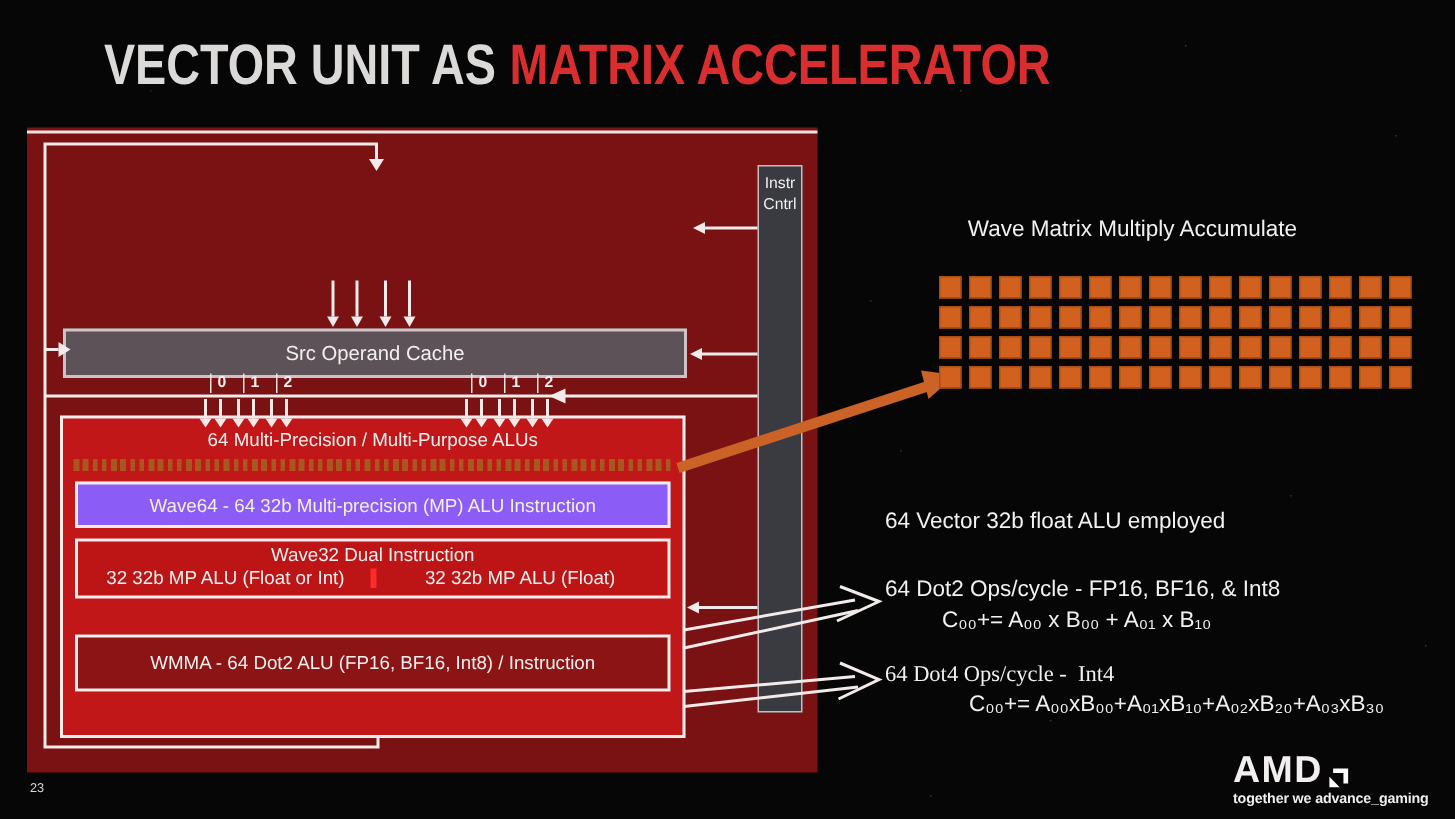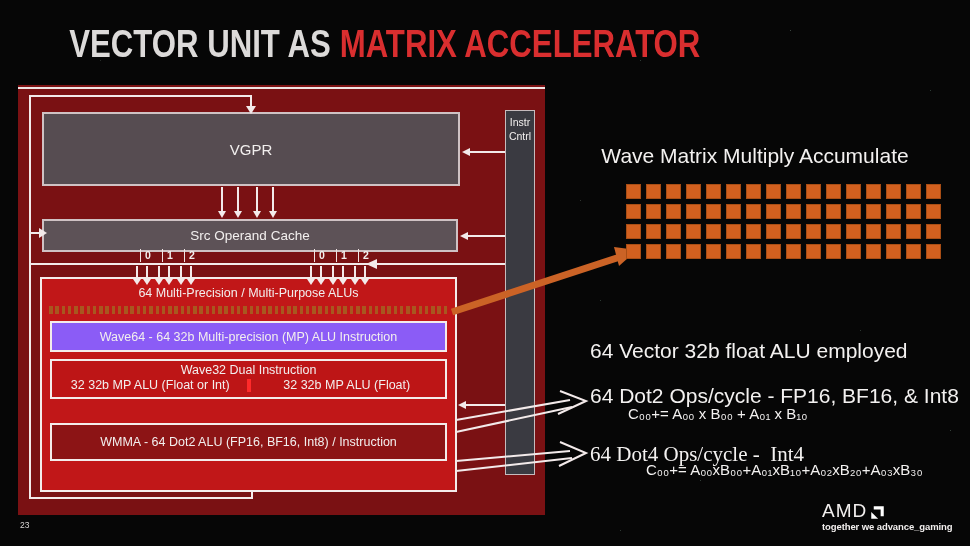--- a/index.html
+++ b/index.html
@@ -35,55 +35,52 @@
   .r1{top:42px;height:31px;background:#8b5cf6;}
   .r2{top:80px;height:40px;background:#bd1516;flex-direction:column;justify-content:flex-start;padding-top:2px;}
   .r3{top:123px;height:38px;background:#8c1415;margin-top:21px;}
   .r4{top:164px;height:43px;background:#8c1415;}
   .halves{display:flex;width:100%;position:relative;margin-top:1px;}
   .halves .half{width:50%;text-align:center;}
   .divider{position:absolute;left:50%;top:1px;transform:translateX(-50%);width:4px;height:13px;background:#ff2a2a;}
   
   .overlay{position:absolute;left:0;top:0;width:970px;height:546px;pointer-events:none;}
   
-  .rp{position:absolute;white-space:pre;font-size:21px;color:#f3f1f0;}
+  .rp{position:absolute;white-space:pre;font-size:15px;color:#f3f1f0;}
   .rp-heading{left:560px;top:144px;width:390px;text-align:center;}
   #wmma-grid{position:absolute;left:626px;top:184px;display:grid;grid-auto-rows:15px;gap:5px;}
   #wmma-grid i{display:block;border:1px solid #a94e15;box-sizing:border-box;}
   .rp-wmma{left:558px;top:295px;}
   .rp-vector{left:590px;top:339px;}
   .rp-dot2{left:590px;top:384px;}
   .rp-dot2f{left:628px;top:405px;font-size:15px;}
   .rp-dot4{left:590px;top:442px;font-family:Liberation Serif, serif;}
   .rp-dot4f{left:646px;top:461px;font-size:15px;}
   
   .page-num{position:absolute;left:20px;top:520px;font-size:8.5px;color:#d8d5d4;}
   .brand{position:absolute;left:822px;top:501px;width:130px;}
   .brand-top{display:flex;align-items:flex-end;gap:3px;}
-  .amd-text{font-weight:normal;font-size:19px;letter-spacing:1px;line-height:1;}
+  .amd-text{font-weight:bold;font-size:25px;letter-spacing:1px;line-height:1;}
   .tagline{font-weight:bold;font-size:9.5px;letter-spacing:-.1px;margin-top:1px;white-space:pre;}
 </style>
 </head>
 <body>
 
 <div class="slide">
   <div class="stars"></div>
 
   <div class="title">
     <span class="inner">
       <span class="t-white">VECTOR UNIT AS</span><span class="t-red">MATRIX ACCELERATOR</span>
     </span>
   </div>
 
   <div class="container">
     <div class="topline"></div>
 
-    <div class="gbox vgpr">
-      <span>VGPR</span>
-    </div>
 
     <div class="gbox soc">
       <span>Src Operand Cache</span>
     </div>
 
     <div class="port-group g1">
       <span>0</span>
       <span>1</span>
       <span>2</span>
     </div>

